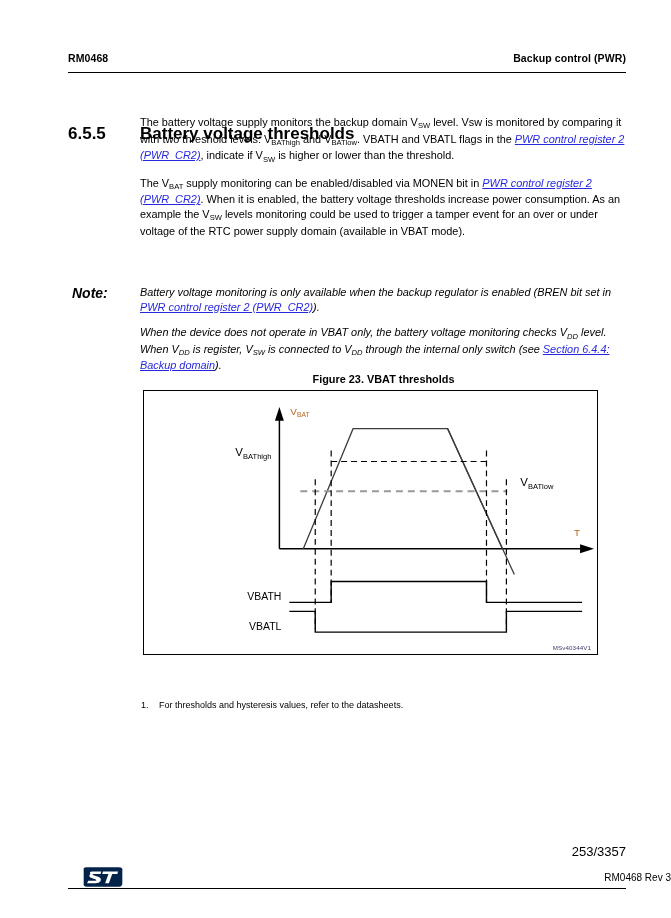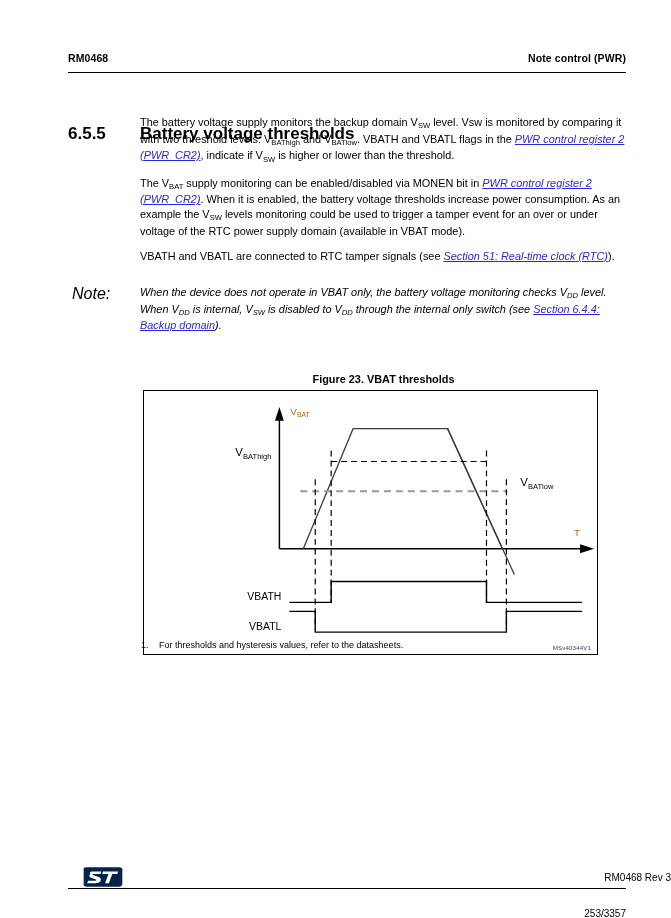--- a/index.html
+++ b/index.html
@@ -77,22 +77,23 @@
     vertical-align: baseline;
     position: relative;
     top: 2.4px;
   }
 
   
   .note-label {
     position: absolute;
     left: 72px;
     top: 285px;
-    font-size: 16px;
+    font-size: 14px;
     font-style: italic;
+    font-weight: bold;
   }
   .note-col {
     position: absolute;
     left: 140px;
     top: 285px;
     width: 487px;
     font-size: 10.9px;
     line-height: 14.6px;
     font-style: italic;
   }
@@ -129,21 +130,21 @@
     bottom: 3px;
     font-size: 6.2px;
     color: #3b3b6e;
     letter-spacing: 0.1px;
   }
 
   
   .footnote {
     position: absolute;
     left: 141px;
-    top: 639px;
+    top: 699px;
     width: 487px;
     font-size: 9px;
     line-height: 12px;
   }
   .footnote .fn-num {
     display: inline-block;
     width: 18px;
   }
 
   
@@ -159,57 +160,57 @@
     position: absolute;
     left: 0;
     top: 872px;
     width: 671px;
     text-align: right;
     font-size: 10px;
   }
   .footer-right {
     position: absolute;
     right: 45px;
-    top: 908px;
-    font-size: 10px;
+    top: 844px;
+    font-size: 13px;
   }
   .st-logo {
     position: absolute;
     left: 82px;
     top: 866px;
     width: 42px;
     height: 22px;
   }
   .st-logo svg { display:block; width:100%; height:100%; }
 </style>
 </head>
 <body>
 
 <div class="page-header">
   <span>RM0468</span>
-  <span>Note control (PWR)</span>
+  <span>Backup control (PWR)</span>
 </div>
 <div class="header-rule"></div>
 
 <div class="section-heading">
   <span class="num">6.5.5</span><span>Battery voltage thresholds</span>
 </div>
 
 <div class="body-col">
   <p><span>The battery voltage supply monitors the backup domain V</span><sub>SW</sub><span> level. Vsw is monitored by comparing it with two threshold levels: V</span><sub>BAThigh</sub><span> and V</span><sub>BATlow</sub><span>. VBATH and VBATL flags in the </span><a class="lnk" href="#">PWR control register 2 (PWR_CR2)</a><span>, indicate if V</span><sub>SW</sub><span> is higher or lower than the threshold.</span></p>
 
   <p><span>The V</span><sub>BAT</sub><span> supply monitoring can be enabled/disabled via MONEN bit in </span><a class="lnk" href="#">PWR control register 2 (PWR_CR2)</a><span>. When it is enabled, the battery voltage thresholds increase power consumption. As an example the V</span><sub>SW</sub><span> levels monitoring could be used to trigger a tamper event for an over or under voltage of the RTC power supply domain (available in VBAT mode).</span></p>
 
-  <p><span>VBATH and VBATL are connected to RTC tamper signals (see </span><a class="lnk" href="#">Section 51: Real-time clock (RTC)</a><span>).</span></p>
 </div>
 
 <div class="note-label">Note:</div>
 <div class="note-col">
-
-  <p><span>When the device does not operate in VBAT only, the battery voltage monitoring checks V</span><sub>DD</sub><span> level. When V</span><sub>DD</sub><span> is internal, V</span><sub>SW</sub><span> is disabled to V</span><sub>DD</sub><span> through the internal only switch (see </span><a class="lnk" href="#">Section 6.4.4: Backup domain</a><span>).</span></p>
+  <p><span>Battery voltage monitoring is only available when the backup regulator is enabled (BREN bit set in </span><a class="lnk" href="#">PWR control register 2 (PWR_CR2)</a><span>).</span></p>
+
+  <p><span>When the device does not operate in VBAT only, the battery voltage monitoring checks V</span><sub>DD</sub><span> level. When V</span><sub>DD</sub><span> is register, V</span><sub>SW</sub><span> is connected to V</span><sub>DD</sub><span> through the internal only switch (see </span><a class="lnk" href="#">Section 6.4.4: Backup domain</a><span>).</span></p>
 </div>
 
 <div class="figure-title">Figure 23. VBAT thresholds</div>
 
 <div class="figure-box">
   <svg viewBox="0 0 455 265" preserveAspectRatio="none">
 
     <line x1="136" y1="28" x2="136" y2="159" stroke="#000" stroke-width="1.5"></line>
     <polygon points="136,16 131.5,30 140.5,30" fill="#000"></polygon>
 

